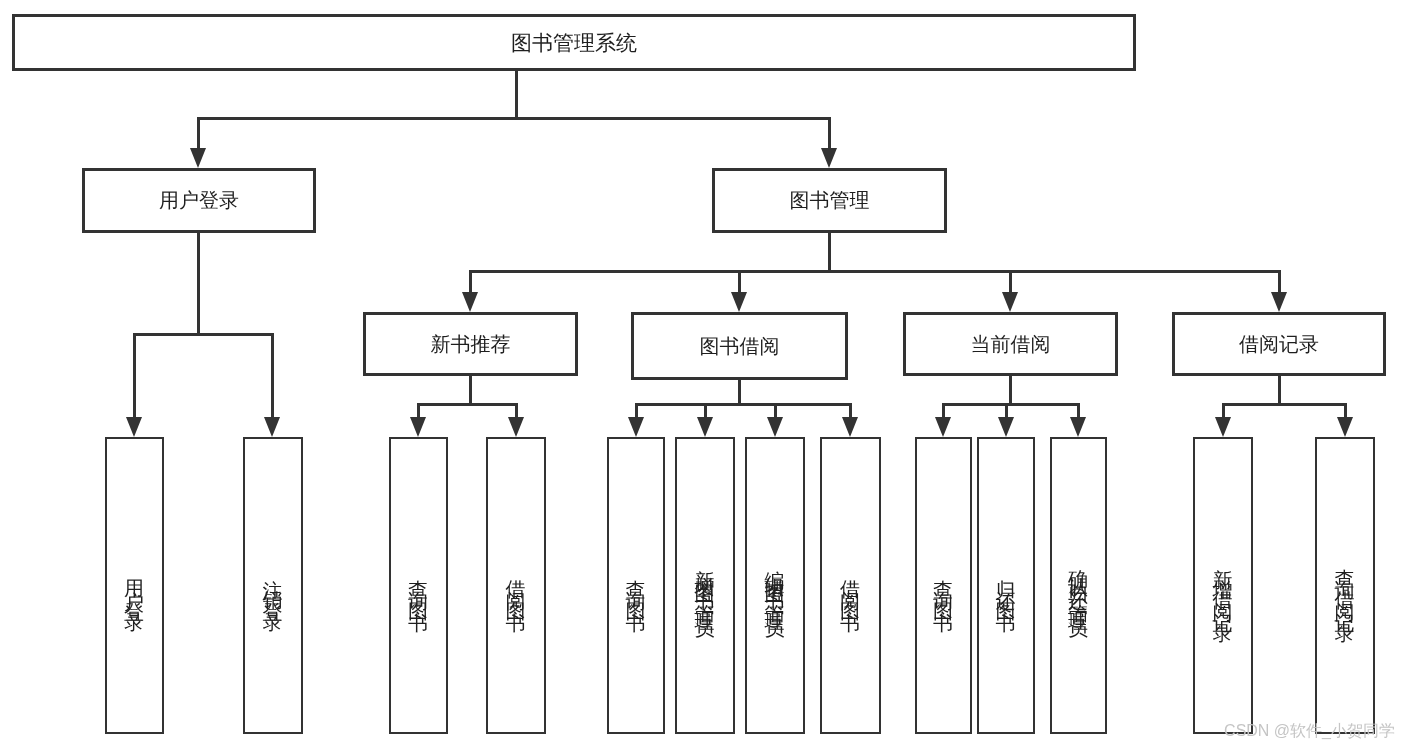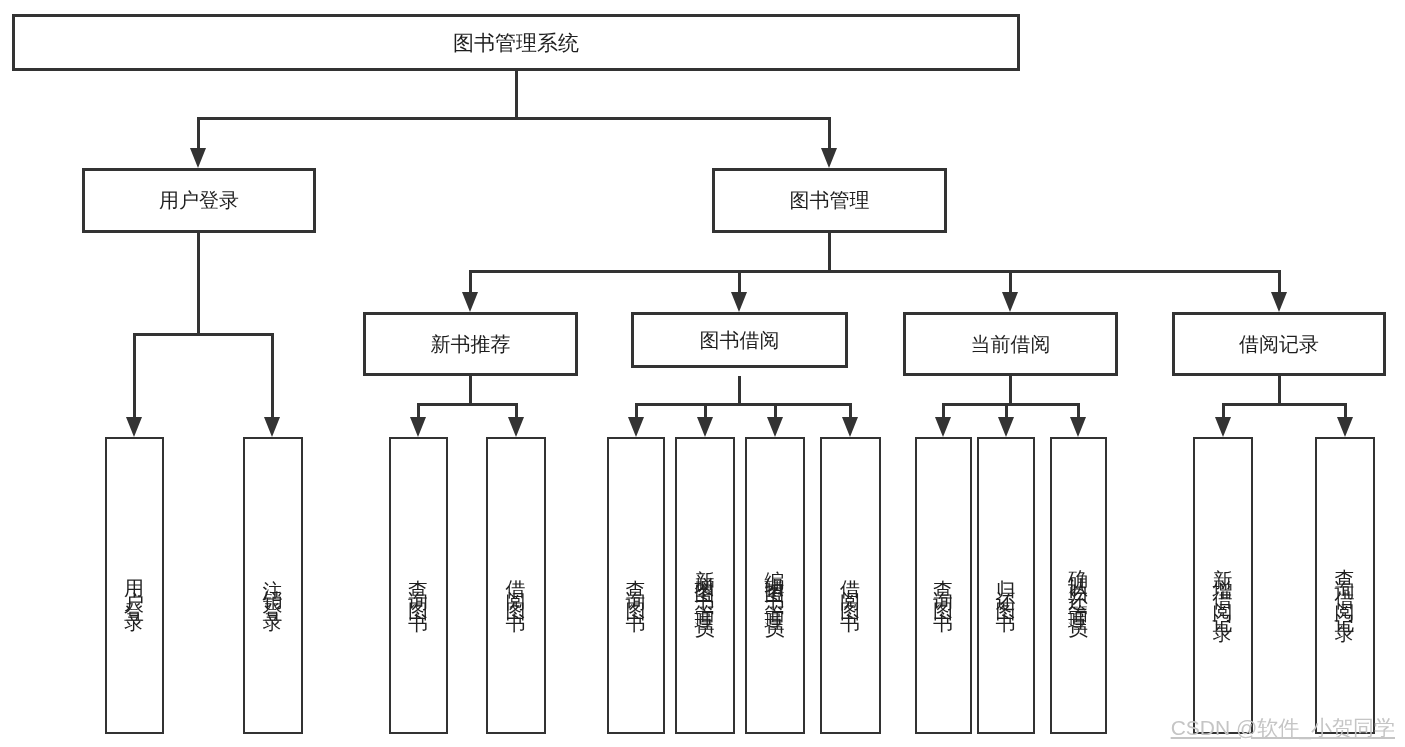--- a/index.html
+++ b/index.html
@@ -41,24 +41,23 @@
   .arrow{
     position:absolute;width:0;height:0;z-index:1;
     border-left:8px solid transparent;
     border-right:8px solid transparent;
     border-top:20px solid var(--line-color);
   }
   .watermark{
     position:absolute;
     right:10px;bottom:5px;
     color:var(--wm-color);
-    font-size:21px;
+    font-size:16px;
     z-index:5;
     white-space:nowrap;
-    text-decoration:underline;
   }
 </style>
 </head>
 <body>
 
 <div class="canvas">
 
   <div class="vline" style="left:515px;top:70px;height:48px;"></div>
   <div class="hline" style="left:197px;top:117px;width:634px;"></div>
   <div class="vline" style="left:197px;top:117px;height:33px;"></div>
@@ -111,37 +110,37 @@
   <div class="vline" style="left:1077px;top:403px;height:16px;"></div>
   <div class="arrow" style="left:1070px;top:417px;"></div>
 
   <div class="vline" style="left:1278px;top:376px;height:30px;"></div>
   <div class="hline" style="left:1222px;top:403px;width:124px;"></div>
   <div class="vline" style="left:1222px;top:403px;height:16px;"></div>
   <div class="arrow" style="left:1215px;top:417px;"></div>
   <div class="vline" style="left:1344px;top:403px;height:16px;"></div>
   <div class="arrow" style="left:1337px;top:417px;"></div>
 
-  <div class="node node--root" style="left:12px;top:14px;width:1008px;height:57px;">
+  <div class="node node--root" style="left:12px;top:14px;width:1124px;height:57px;">
     <span>图书管理系统</span>
   </div>
 
   <div class="node" style="left:82px;top:168px;width:234px;height:65px;">
     <span>用户登录</span>
   </div>
 
   <div class="node" style="left:363px;top:312px;width:215px;height:64px;">
     <span>新书推荐</span>
   </div>
 
   <div class="node" style="left:712px;top:168px;width:235px;height:65px;">
     <span>图书管理</span>
   </div>
 
-  <div class="node" style="left:631px;top:312px;width:217px;height:56px;">
+  <div class="node" style="left:631px;top:312px;width:217px;height:68px;">
     <span>图书借阅</span>
   </div>
 
   <div class="node" style="left:1172px;top:312px;width:214px;height:64px;">
     <span>借阅记录</span>
   </div>
 
   <div class="node" style="left:903px;top:312px;width:215px;height:64px;">
     <span>当前借阅</span>
   </div>

